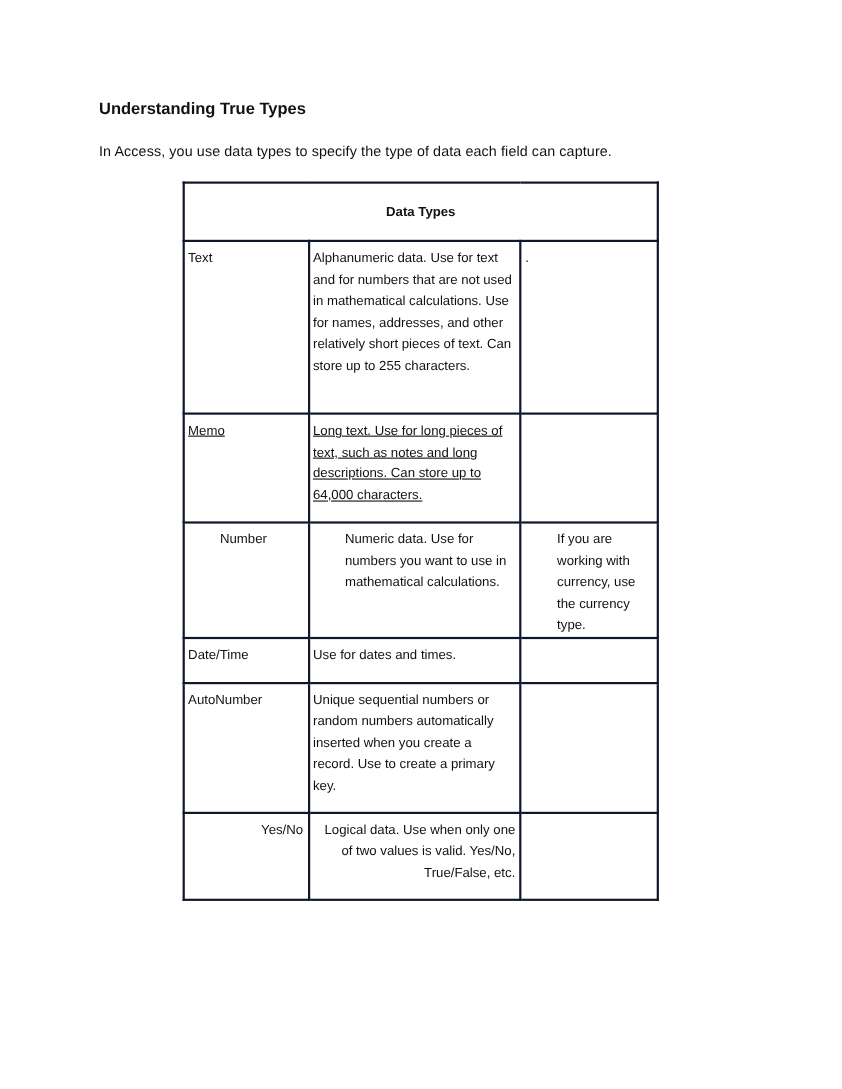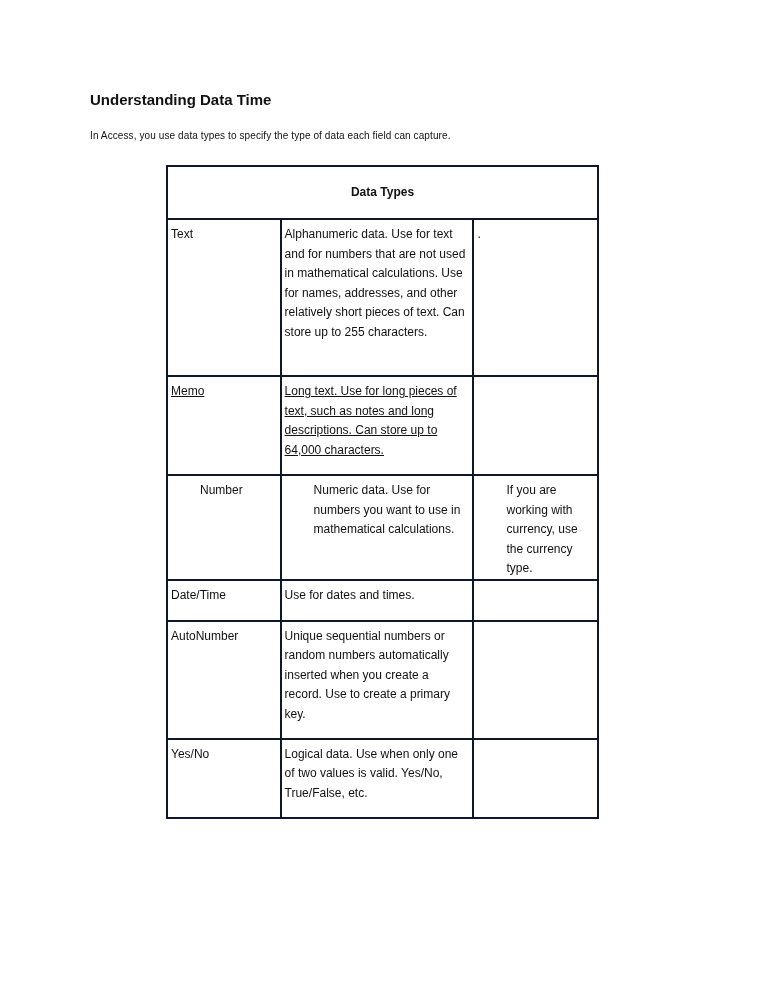--- a/index.html
+++ b/index.html
@@ -1,38 +1,38 @@
 <!DOCTYPE html>
 <html><head>
 <meta charset="utf-8">
 <style>
   html, body { margin: 0; padding: 0; background: #ffffff; }
   body { width: 765px; height: 990px; position: relative; overflow: hidden;
          font-family: "Liberation Sans", sans-serif; color: #111; }
   .heading { position: absolute; left: 90px; top: 91px; font-size: 15px; font-weight: bold; margin: 0; }
-  .intro { position: absolute; left: 90px; top: 130px; font-size: 10px; margin: 0; letter-spacing: 0.1px; }
+  .intro { position: absolute; left: 90px; top: 130px; font-size: 13px; margin: 0; letter-spacing: 0.1px; }
   table.dt { position: absolute; left: 166px; top: 165px; width: 433px; border-collapse: collapse;
              border: 2px solid #9a9a9a; font-size: 12px; }
   table.dt td, table.dt th { border: 2px solid #0f172a; vertical-align: top; text-align: left;
              padding: 5px 4px 0 3px; line-height: 19.5px; }
   table.dt th.caption { text-align: center; font-weight: bold; height: 51px; vertical-align: middle; padding: 0; }
   table.dt th.col { font-weight: bold; height: 34px; }
   col.c1 { width: 114px; } col.c2 { width: 194px; } col.c3 { width: 125px; }
   tr.r-text td { height: 150px; }
   tr.r-memo td { height: 92px; text-decoration: underline; }
   tr.r-number td { height: 72px; padding-left: 32px; }
   tr.r-date td { height: 34px; }
   tr.r-currency td { height: 53px; }
   tr.r-auto td { height: 111px; }
-  tr.r-yesno td { height: 72px; }
+  tr.r-yesno td { height: 72px; text-align: right; }
 </style>
 </head>
 <body>
 
-<h2 class="heading">Understanding Data Time</h2>
+<h2 class="heading">Understanding True Types</h2>
 <p class="intro">In Access, you use data types to specify the type of data each field can capture.</p>
 
 <table class="dt">
   <colgroup>
       <col class="c1">
       <col class="c2">
       <col class="c3">
     </colgroup>
   <tbody>
       <tr>

